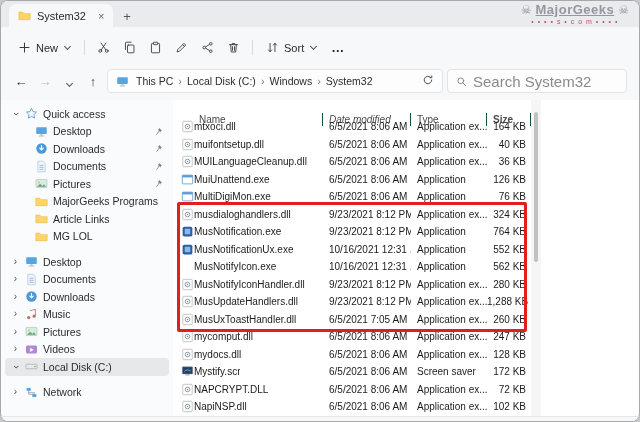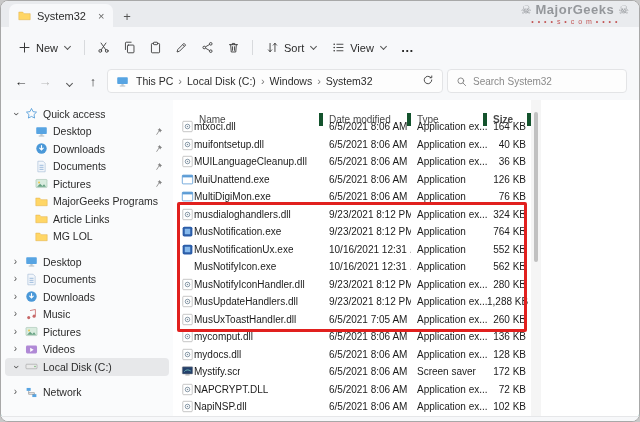--- a/index.html
+++ b/index.html
@@ -10,21 +10,21 @@
   
   .titlebar { height:26px; background:#e9ebee; display:flex; align-items:flex-end; padding-left:8px; position:relative; }
   .tab { display:flex; align-items:center; gap:6px; height:23px; padding:0 9px; background:#f7f8fa;
          border-radius:7px 7px 0 0; font-size:11px; color:#2b2b2b; }
   .tab .sicon { width:13px; height:13px; display:flex; }
   .tabclose { font-size:11px; color:#666; margin-left:6px; cursor:default; }
   .newtab { font-size:13px; color:#555; margin:0 0 3px 10px; }
   .watermark { position:absolute; right:10px; top:2px; text-align:center; line-height:1.1; }
   .wm-row { display:flex; align-items:center; justify-content:center; gap:4px; }
   .skull { color:#94979b; font-size:12px; }
-  .wm-title { font-size:13px; font-weight:bold; color:#94979b; letter-spacing:.5px; }
+  .wm-title { font-size:13px; font-weight:bold; color:#94979b; letter-spacing:.5px;text-decoration:underline; }
   .wm-sub { font-size:7px; color:#c25555; letter-spacing:1px; margin-top:1px; }
 
   
   .toolbar { height:41px; background:#f7f8fa; display:flex; align-items:center; padding:0 10px; gap:1px; }
   .tbtn { display:flex; align-items:center; gap:5px; padding:3px 7px; border-radius:4px; font-size:11px; color:#2b2b2b; }
   .ticon { width:25px; height:24px; display:flex; align-items:center; justify-content:center; }
   .ticon svg, .tbtn svg { width:13px; height:13px; }
   .tsep { width:1px; height:15px; background:#d8dadd; margin:0 5px; }
   .cdown { display:inline-block; width:5px; height:5px; border-right:1.2px solid #555; border-bottom:1.2px solid #555;
            transform:rotate(45deg); margin:-3px 1px 0 2px; }
@@ -37,44 +37,44 @@
   .crumbbar { flex:1; height:24px; background:#fdfdfd; border:1px solid #e3e4e6; border-radius:4px;
               display:flex; align-items:center; padding:0 8px; font-size:10.5px; color:#2b2b2b; gap:4px; }
   .crumbbar .sicon { width:13px; height:13px; display:flex; flex:none; }
   #crumbs { display:flex; align-items:center; flex:1; gap:2px; overflow:hidden; white-space:nowrap; }
   .crumb { padding:1px 3px; border-radius:3px; }
   .crumb-sep { color:#777; font-size:11px; }
   .refresh svg { width:12px; height:12px; }
   .searchbox { width:180px; height:24px; background:#fdfdfd; border:1px solid #e3e4e6; border-radius:4px;
                display:flex; align-items:center; padding:0 8px; gap:6px; flex:none; }
   .searchbox svg { width:11px; height:11px; flex:none; }
-  .searchbox input { border:none; outline:none; background:transparent; width:100%; font-size:10px;
+  .searchbox input { border:none; outline:none; background:transparent; width:100%; font-size:15px;
                      font-family:"Liberation Sans", sans-serif; color:#555; }
   .searchbox input::placeholder { color:#8a8a8a; }
 
   
   .body { display:flex; height:316px; background:#0f766e; }
   .sidebar { width:172px; background:#fafbfc; padding-top:5px; font-size:10.5px; color:#2b2b2b; overflow:hidden; flex:none; }
   .sitem { display:flex; align-items:center; height:17.5px; margin:0 4px; padding-left:6px; gap:5px; border-radius:4px; }
   .sitem .chevron { width:9px; flex:none; font-size:10px; color:#555; text-align:center; line-height:1; }
   .sitem .chevron.exp { transform:rotate(90deg); }
   .sitem .sicon { width:13px; height:13px; display:flex; flex:none; }
   .sitem .slabel { overflow:hidden; white-space:nowrap; text-overflow:ellipsis; }
   .sitem.child { padding-left:30px; }
   .sitem .pin { margin-left:auto; margin-right:6px; width:9px; height:9px; display:flex; flex:none; opacity:.85; }
   .sitem .pin svg { width:9px; height:9px; }
   .sitem.selected { background:#e7e8ea; }
   .tree .sitem:first-child { margin-top:8px; }
   .tree .sitem:last-child { margin-top:8px; }
 
   .main { flex:1; position:relative; background:#fff; overflow:hidden; }
   .colheaders { display:flex; height:18px; align-items:center; font-size:10px; color:#494949; }
-  .ch { height:13px; display:flex; align-items:center; padding-left:6px; border-right:4px solid #14532d;margin-top:21px; }
+  .ch { height:13px; display:flex; align-items:center; padding-left:6px; border-right:1px solid #14532d;margin-top:21px; }
   .ch-name { width:150px; padding-left:26px; }
-  .ch-date { width:88px; }
+  .ch-date { width:88px;font-style:italic; }
   .ch-type { width:76px; }
   .ch-size { width:44px;font-weight:bold; }
   .rows { position:relative; }
   .frow { display:flex; align-items:center; height:17.5px; font-size:10px; color:#1b1b1b; }
   .fcell-name { width:150px; display:flex; align-items:center; padding-left:8px; overflow:hidden; white-space:nowrap; flex:none;text-align:center; }
   .ficon { width:13px; height:13px; display:flex; flex:none; }
   .ficon svg { width:13px; height:13px; }
   .fname { overflow:hidden; white-space:nowrap; }
   .fcell-date { width:88px; overflow:hidden; white-space:nowrap; padding-left:6px; flex:none; }
   .fcell-type { width:76px; overflow:hidden; white-space:nowrap; padding-left:6px; flex:none; }
@@ -177,30 +177,20 @@
         </svg>
     </div>
     <div class="tsep"></div>
     <div class="tbtn">
       <svg viewBox="0 0 16 16">
           <g fill="none" stroke="#3a3a3a" stroke-width="1.1" stroke-linecap="round" stroke-linejoin="round">
             <path d="M5 3v10M5 13l-2.1-2.1M5 13l2.1-2.1M11 13V3M11 3L8.9 5.1M11 3l2.1 2.1"></path>
           </g>
         </svg>
       <span>Sort</span>
-      <span class="cdown"></span>
-    </div>
-    <div class="tbtn">
-      <svg viewBox="0 0 16 16">
-          <g stroke="#3a3a3a" stroke-width="1.1" stroke-linecap="round">
-            <path d="M2.6 4h.2M2.6 8h.2M2.6 12h.2" stroke-width="1.8"></path>
-            <path d="M6 4h7.5M6 8h7.5M6 12h7.5"></path>
-          </g>
-        </svg>
-      <span>View</span>
       <span class="cdown"></span>
     </div>
     <div class="ticon more">…</div>
   </div>
 
   <div class="addressbar">
     <span class="nav">←</span>
     <span class="nav disabled">→</span>
     <span class="nav"><span class="cdown"></span></span>
     <span class="nav">↑</span>
@@ -610,21 +600,21 @@
                 <svg viewBox="0 0 16 16">
                   <rect x="2.2" y="1.6" width="11.6" height="12.8" rx="1" fill="#fff" stroke="#a8a8a8" stroke-width="0.8"></rect>
                   <circle cx="8" cy="8" r="2.8" fill="none" stroke="#7b8d9d" stroke-width="1.1"></circle>
                   <circle cx="8" cy="8" r="0.9" fill="#7b8d9d"></circle>
                 </svg>
               </span>
               <span class="fname">mycomput.dll</span>
             </div>
             <div class="fcell-date">6/5/2021 8:06 AM</div>
             <div class="fcell-type">Application ex...</div>
-            <div class="fcell-size">136 KB</div>
+            <div class="fcell-size">247 KB</div>
           </div>
           <div class="frow">
             <div class="fcell-name">
               <span class="ficon">
                 <svg viewBox="0 0 16 16">
                   <rect x="2.2" y="1.6" width="11.6" height="12.8" rx="1" fill="#fff" stroke="#a8a8a8" stroke-width="0.8"></rect>
                   <circle cx="8" cy="8" r="2.8" fill="none" stroke="#7b8d9d" stroke-width="1.1"></circle>
                   <circle cx="8" cy="8" r="0.9" fill="#7b8d9d"></circle>
                 </svg>
               </span>

